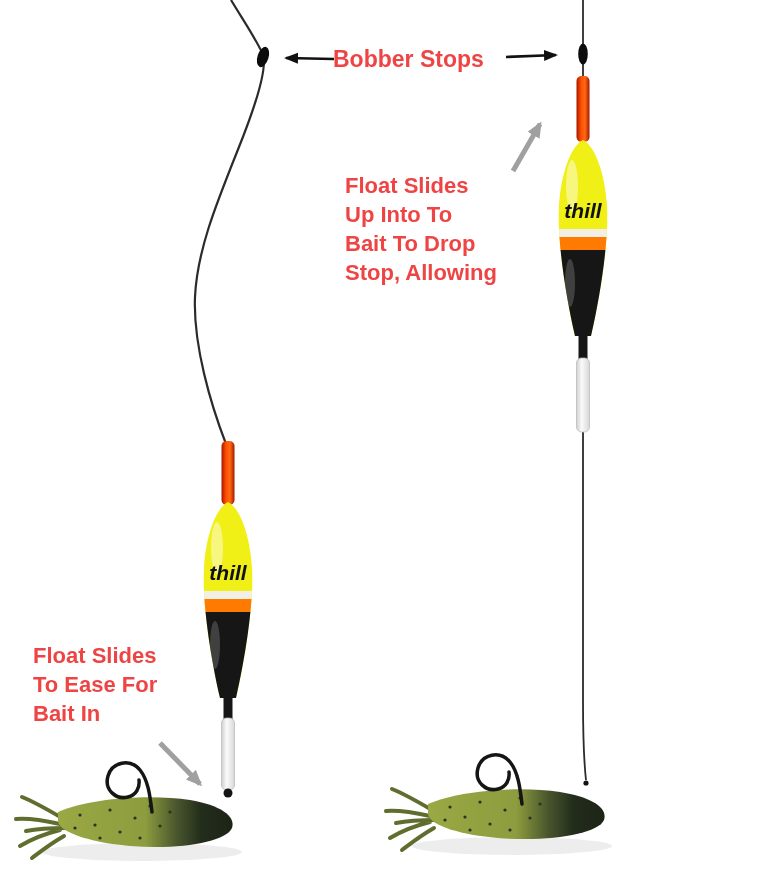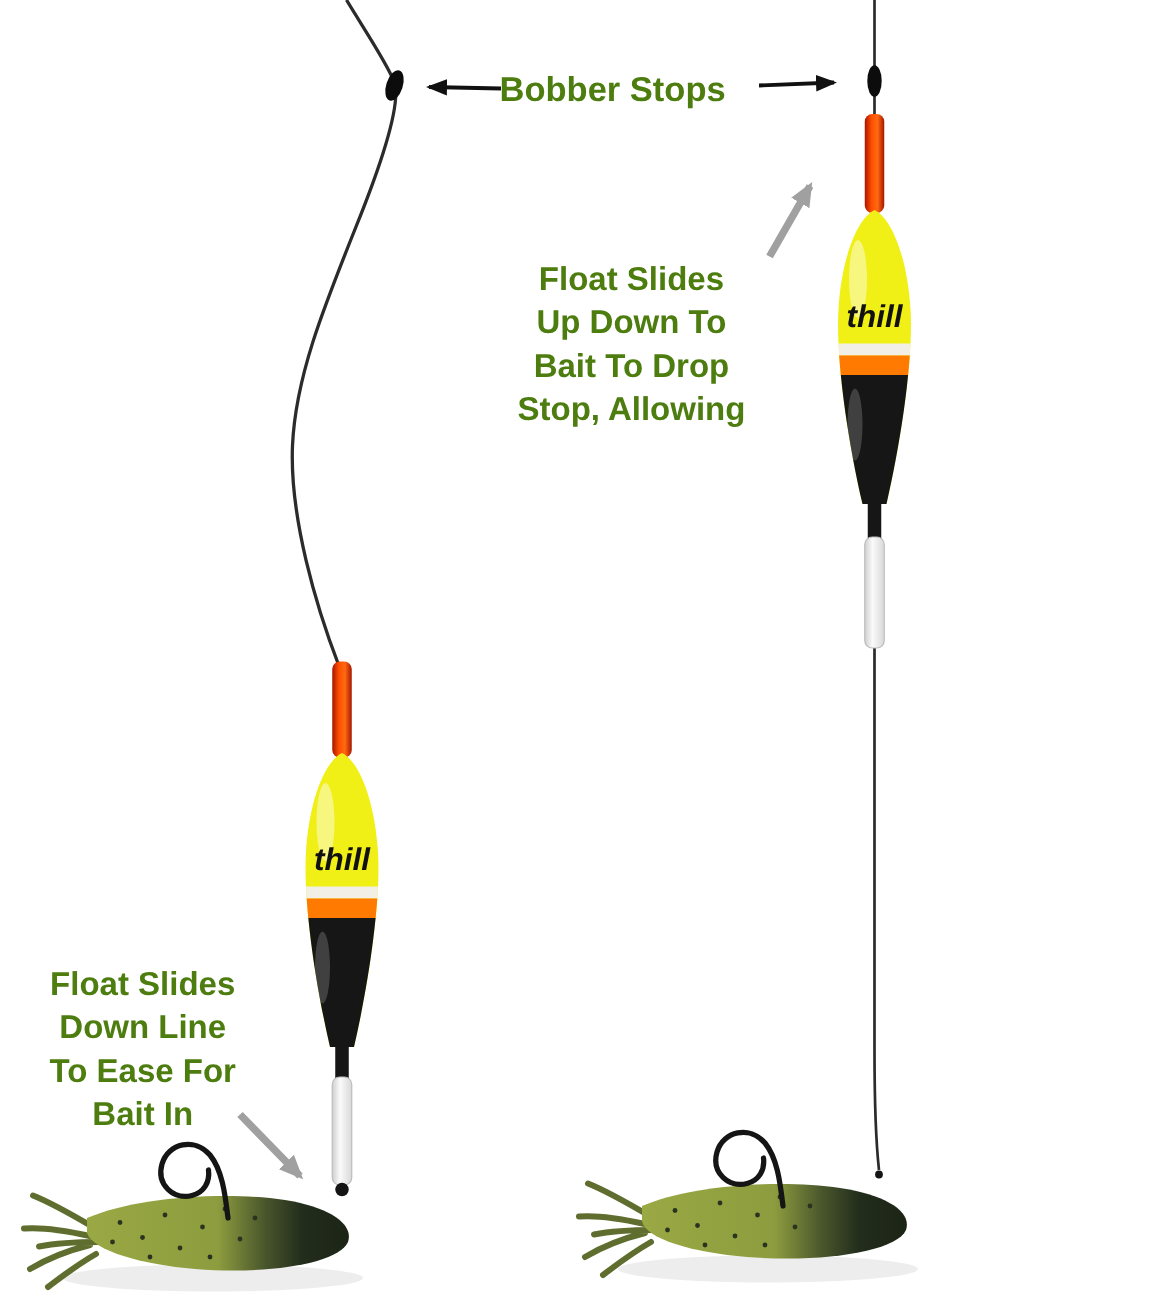--- a/index.html
+++ b/index.html
@@ -6,26 +6,25 @@
   .canvas{
     position:relative;
     width:768px;height:877px;
     background:#ffffff;
     overflow:hidden;
     font-family:"Liberation Sans",sans-serif;
   }
   .scene{position:absolute;left:0;top:0;width:768px;height:877px;}
   .label{
     position:absolute;
-    color:#4d7c0f;
+    color:#ef4444;
     font-weight:bold;
     font-size:22px;
     line-height:29px;
     white-space:nowrap;
-    text-align:center;
   }
   .bobber-label{left:333px;top:45px;font-size:23px;}
   .right-annotation{left:345px;top:171px;}
   .left-annotation{left:33px;top:641px;}
 </style>
 </head>
 <body>
 
 <div class="canvas">
 
@@ -154,25 +153,24 @@
     <path d="M 334,59 L 286,58" stroke="#111111" stroke-width="2.6" marker-end="url(#arrowBlack)"></path>
     <path d="M 506,57 L 556,55" stroke="#111111" stroke-width="2.6" marker-end="url(#arrowBlack)"></path>
     <path d="M 513,171 L 540,124" stroke="#a0a0a0" stroke-width="5" marker-end="url(#arrowGray)"></path>
     <path d="M 160,743 L 200,784" stroke="#a0a0a0" stroke-width="5" marker-end="url(#arrowGray)"></path>
   </svg>
 
   <div class="label bobber-label">Bobber Stops</div>
 
   <div class="label right-annotation">
     <div>Float Slides</div>
-    <div>Up Down To</div>
+    <div>Up Into To</div>
     <div>Bait To Drop</div>
     <div>Stop, Allowing</div>
   </div>
 
   <div class="label left-annotation">
     <div>Float Slides</div>
-    <div>Down Line</div>
     <div>To Ease For</div>
     <div>Bait In</div>
   </div>
 
 </div>
 
 </body></html>

